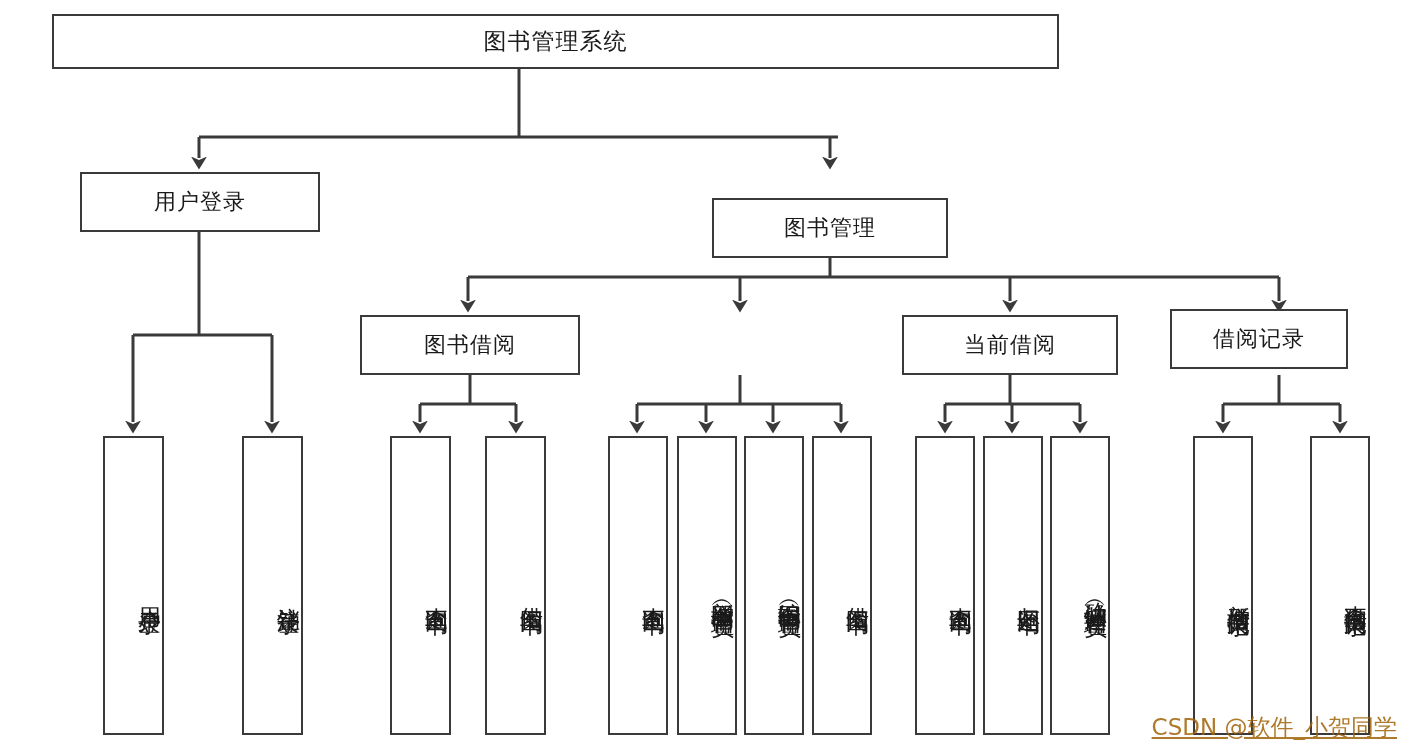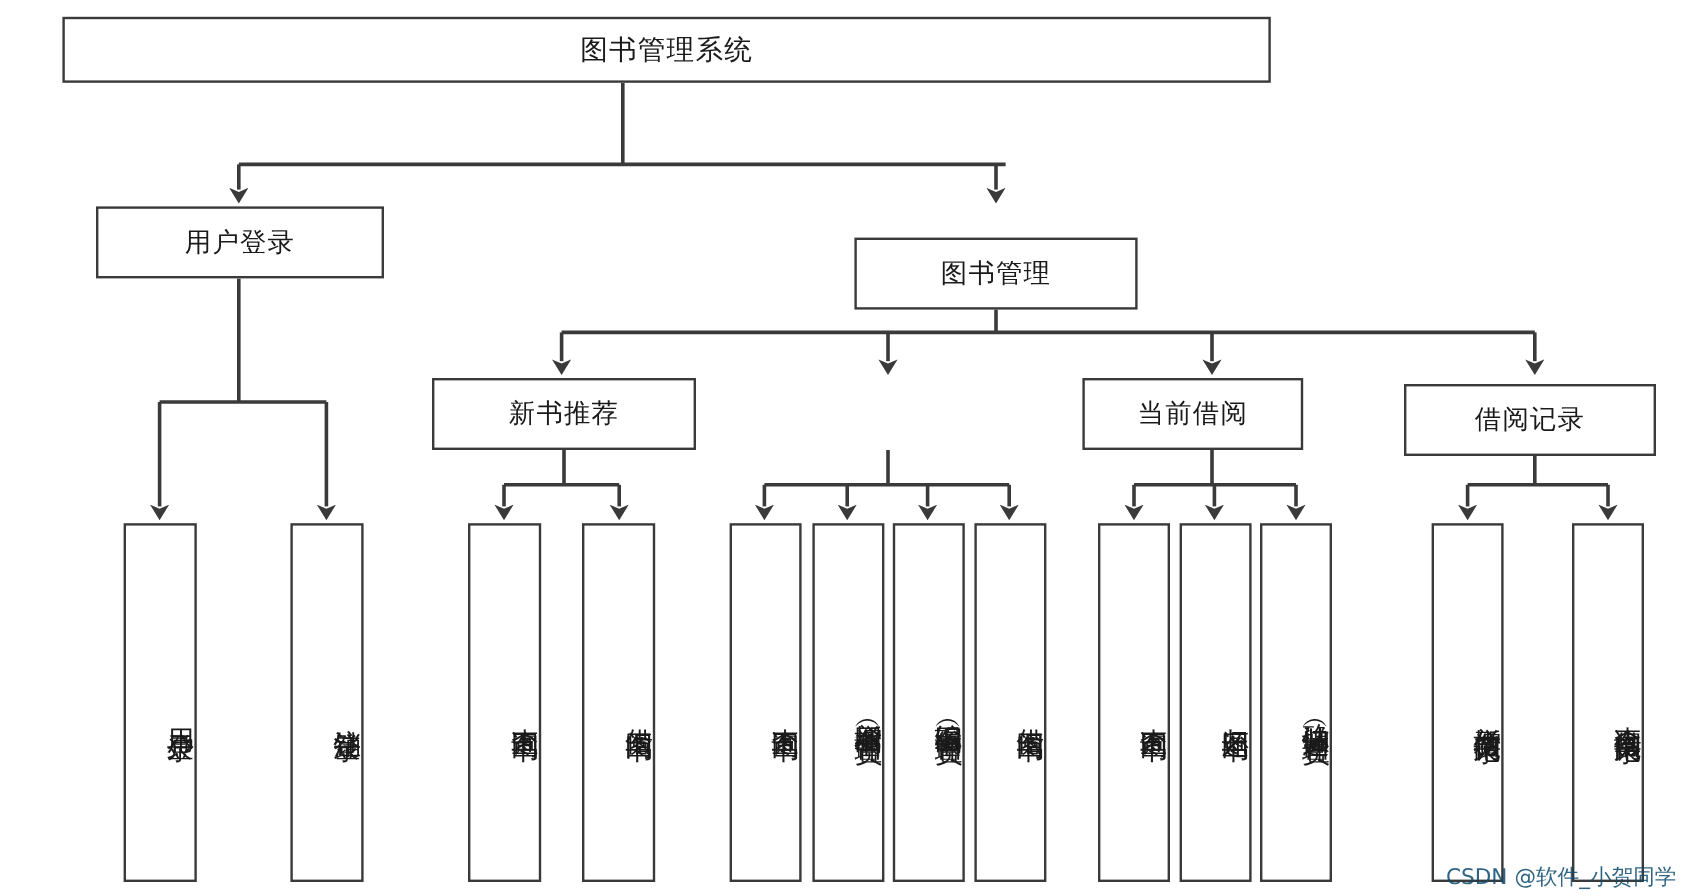--- a/index.html
+++ b/index.html
@@ -63,24 +63,25 @@
     stroke-width: 3;
     fill: none;
   }
   .arrowhead {
     fill: #3a3a3a;
   }
   #watermark {
     position: absolute;
     right: 8px;
     bottom: 4px;
-    font-size: 18px;
-    color: #0c4a6e;
+    font-size: 23px;
+    color: #a16207;
     opacity: 0.85;
     white-space: nowrap;
+    text-decoration: underline;
   }
 </style>
 </head>
 <body>
 
 <div id="canvas">
 
   <svg id="wires" viewBox="0 0 1405 747">
     <defs>
       <marker id="arrow" markerWidth="14" markerHeight="16" refX="1.5" refY="8" orient="auto" markerUnits="userSpaceOnUse">
@@ -138,29 +139,29 @@
 
   <div class="node h" style="left:80px; top:172px; width:240px; height:60px;">
     <span>用户登录</span>
   </div>
 
   <div class="node h" style="left:712px; top:172px; width:236px; height:60px;margin-top:26px;">
     <span>图书管理</span>
   </div>
 
   <div class="node h" style="left:360px; top:315px; width:220px; height:60px;">
-    <span>新书推荐</span>
-  </div>
-
-
-  <div class="node h" style="left:902px; top:315px; width:184px; height:60px;">
+    <span>图书借阅</span>
+  </div>
+
+
+  <div class="node h" style="left:902px; top:315px; width:216px; height:60px;">
     <span>当前借阅</span>
   </div>
 
-  <div class="node h" style="left:1170px; top:320px; width:210px; height:60px;">
+  <div class="node h" style="left:1170px; top:309px; width:178px; height:60px;">
     <span>借阅记录</span>
   </div>
 
   <div class="node v" style="left:103px; top:436px; width:61px; height:299px;">
     <span class="vtext">用户登录</span>
   </div>
 
   <div class="node v" style="left:242px; top:436px; width:61px; height:299px;">
     <span class="vtext">注销登录</span>
   </div>

